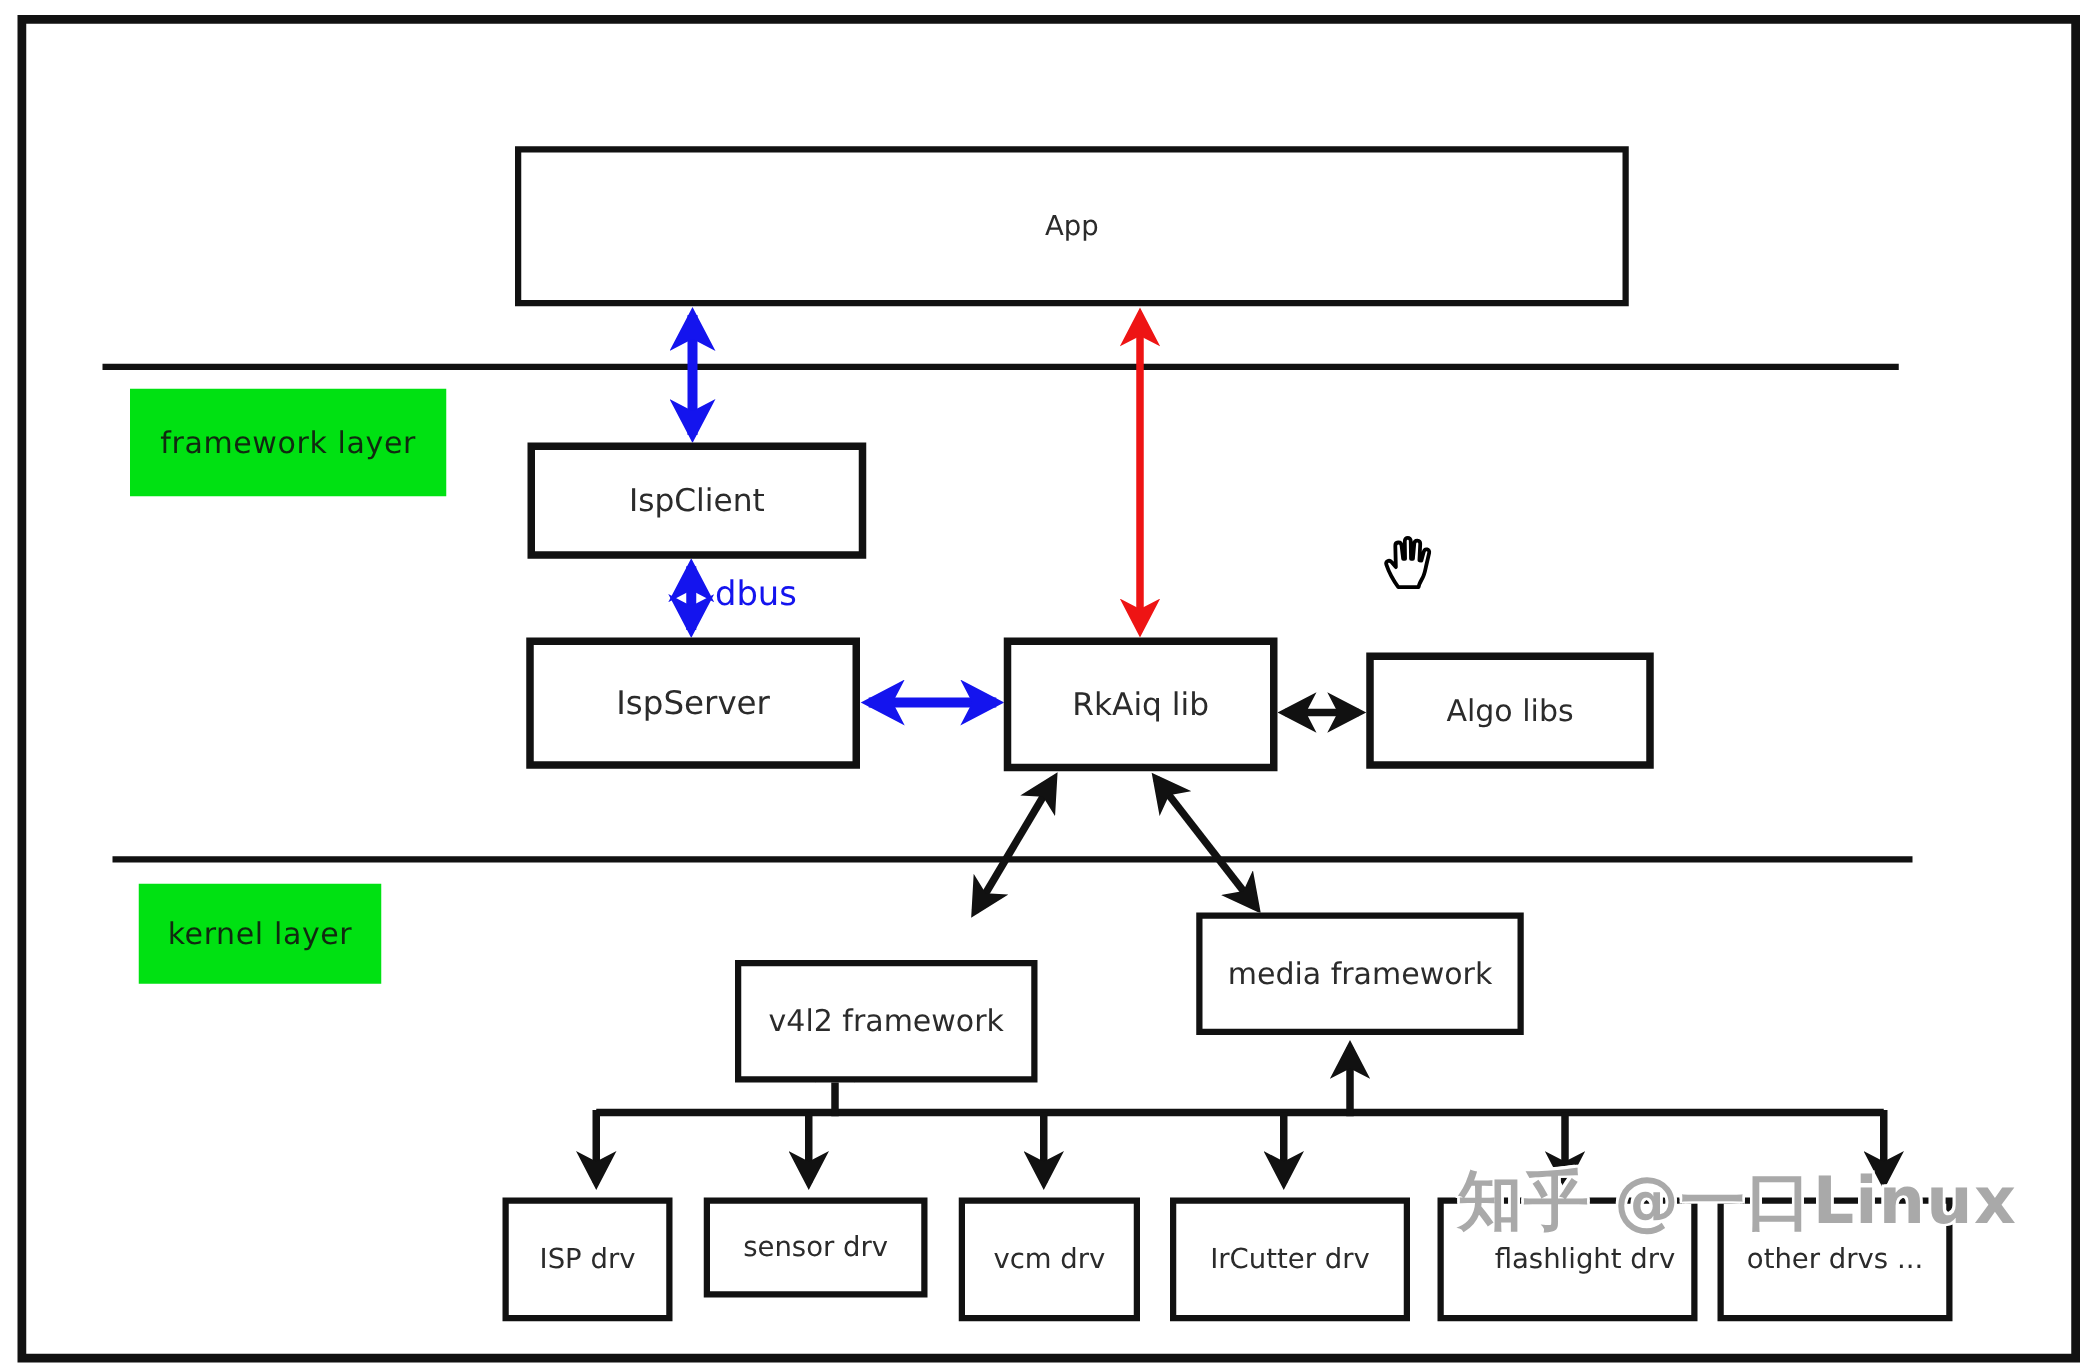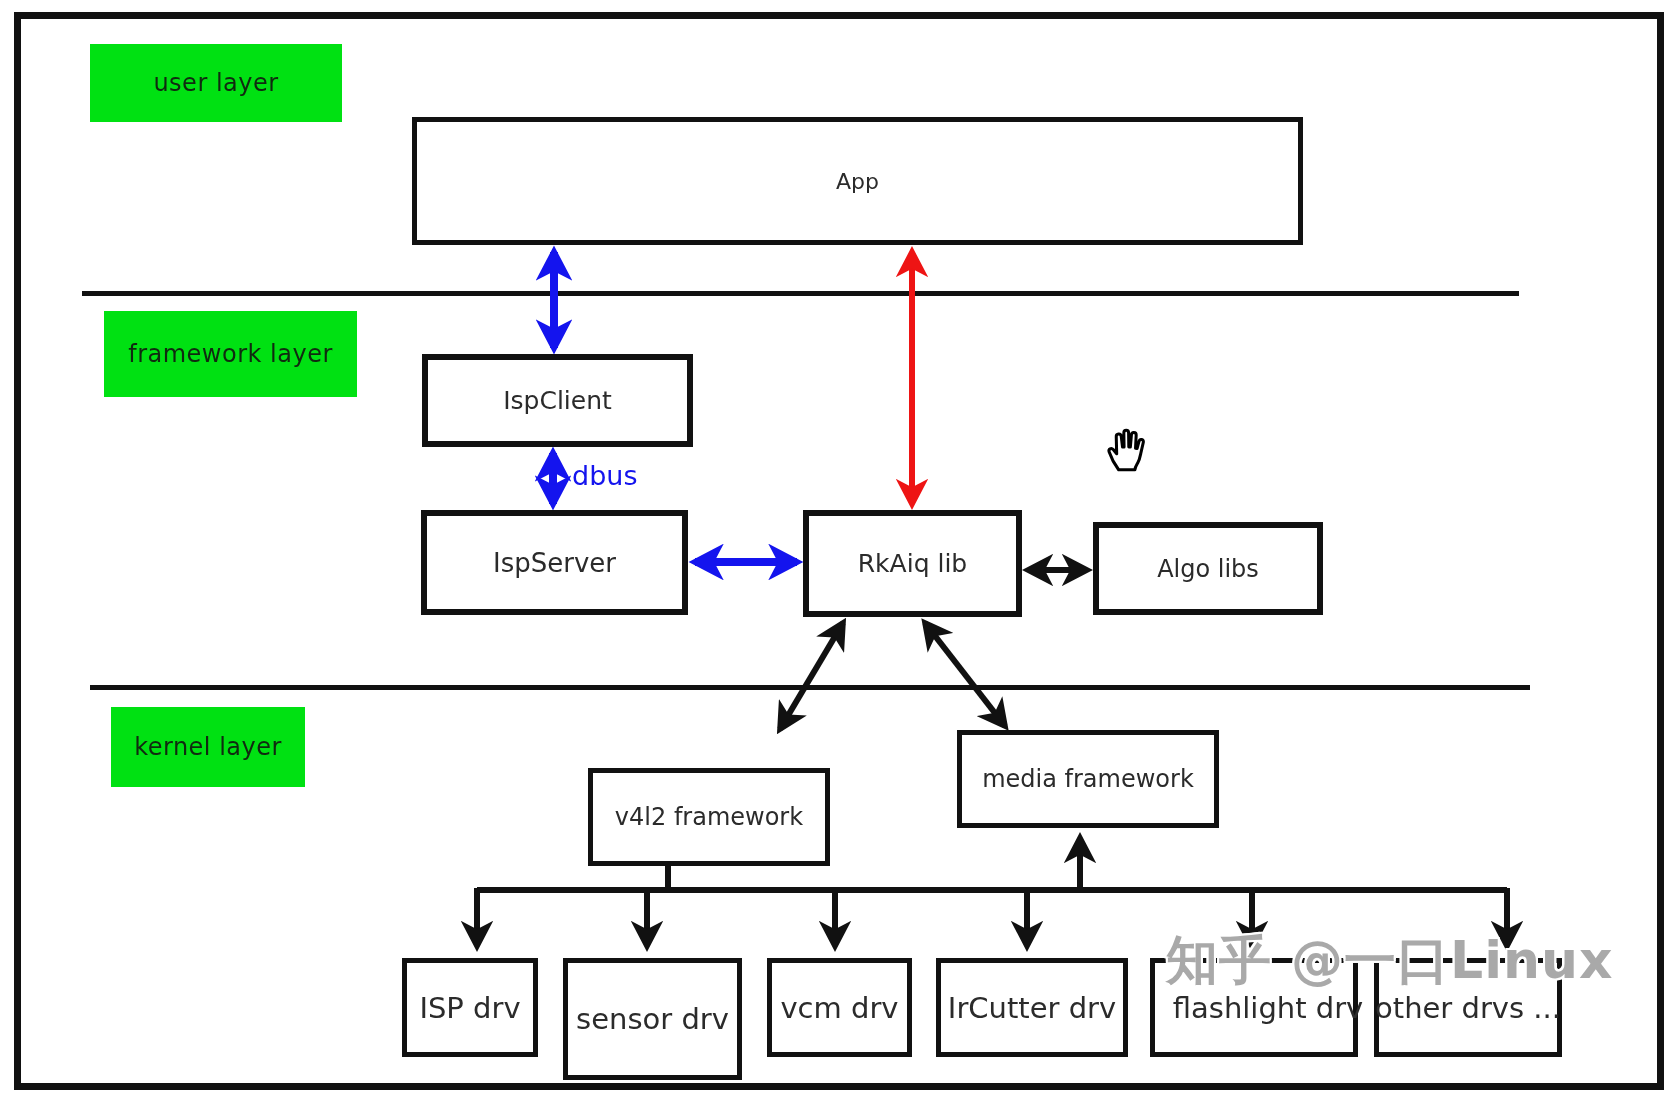--- a/index.html
+++ b/index.html
@@ -23,21 +23,21 @@
     position:absolute;background:var(--green);color:#102a10;
     display:flex;align-items:center;justify-content:center;
     font-size:24px;letter-spacing:.5px;
   }
   .sep{
     position:absolute;height:5px;background:var(--ink);
   }
   .node{
     position:absolute;background:#ffffff;border:5px solid var(--ink);
     box-sizing:border-box;display:flex;align-items:center;justify-content:center;
-    color:#2b2b2b;font-size:29px;white-space:nowrap;z-index:3;
+    color:#2b2b2b;font-size:22px;white-space:nowrap;z-index:3;
   }
   #arrows{position:absolute;left:0;top:0;z-index:2;}
   .edge-label{
     position:absolute;color:var(--blue);font-size:27px;z-index:4;
   }
   #watermark{
     position:absolute;left:1166px;top:926px;z-index:6;
     font-size:52px;font-weight:bold;letter-spacing:1px;
     color:rgba(150,150,150,0.82);
     text-shadow:-2px -2px 0 #fff,2px -2px 0 #fff,-2px 2px 0 #fff,2px 2px 0 #fff,0 -2px 0 #fff,0 2px 0 #fff,-2px 0 0 #fff,2px 0 0 #fff;
@@ -87,23 +87,20 @@
     <line x1="647" y1="890" x2="647" y2="946" stroke="#111111" stroke-width="6" marker-end="url(#mblack)"></line>
     <line x1="835" y1="890" x2="835" y2="946" stroke="#111111" stroke-width="6" marker-end="url(#mblack)"></line>
     <line x1="1027" y1="890" x2="1027" y2="946" stroke="#111111" stroke-width="6" marker-end="url(#mblack)"></line>
     <line x1="1252" y1="890" x2="1252" y2="946" stroke="#111111" stroke-width="6" marker-end="url(#mblack)"></line>
     <line x1="1507" y1="888" x2="1507" y2="946" stroke="#111111" stroke-width="6" marker-end="url(#mblack)"></line>
   </svg>
 
   <div class="sep" style="left:82px;top:291px;width:1437px;"></div>
   <div class="sep" style="left:90px;top:685px;width:1440px;"></div>
 
-  <div class="layer-label" style="left:90px;top:44px;width:252px;height:78px;">
-    <span>user layer</span>
-  </div>
   <div class="layer-label" style="left:104px;top:311px;width:253px;height:86px;">
     <span>framework layer</span>
   </div>
   <div class="layer-label" style="left:111px;top:707px;width:194px;height:80px;">
     <span>kernel layer</span>
   </div>
 
   <div class="node" style="left:412px;top:117px;width:891px;height:128px;font-size:22px;">
     <span>App</span>
   </div>
@@ -121,21 +118,21 @@
   </div>
   <div class="node" style="left:588px;top:735px;width:242px;height:98px;font-size:24px;margin-top:33px;">
     <span>v4l2 framework</span>
   </div>
   <div class="node" style="left:957px;top:730px;width:262px;height:98px;font-size:24px;">
     <span>media framework</span>
   </div>
   <div class="node" style="left:402px;top:958px;width:136px;height:99px;">
     <span>ISP drv</span>
   </div>
-  <div class="node" style="left:563px;top:958px;width:179px;height:122px;">
+  <div class="node" style="left:563px;top:958px;width:179px;height:80px;">
     <span>sensor drv</span>
   </div>
   <div class="node" style="left:767px;top:958px;width:145px;height:99px;">
     <span>vcm drv</span>
   </div>
   <div class="node" style="left:936px;top:958px;width:192px;height:99px;">
     <span>IrCutter drv</span>
   </div>
   <div class="node" style="left:1150px;top:958px;width:208px;height:99px;padding-left:28px;">
     <span>flashlight drv</span>

